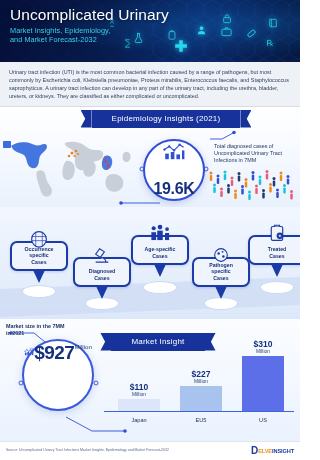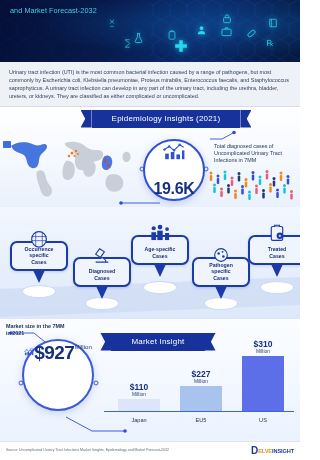--- a/index.html
+++ b/index.html
@@ -300,20 +300,22 @@
     <defs>
       <pattern id="hx" width="17" height="19.6" patternUnits="userSpaceOnUse">
         <path d="M8.5 0 L17 4.9 L17 14.7 L8.5 19.6 L0 14.7 L0 4.9 Z" fill="none" stroke="#2a6fd6" stroke-width="0.5" opacity="0.55"></path>
       </pattern>
     </defs>
     <rect x="150" y="0" width="150" height="62" fill="url(#hx)"></rect>
     <rect x="0" y="0" width="150" height="62" fill="url(#hx)" opacity="0.35"></rect>
   </svg>
 
   <div class="title-wrap">
+    <div class="title-line">Uncomplicated Urinary</div>
+    <div class="subtitle">Market Insights, Epidemiology,</div>
     <div class="subtitle" style="margin-top:0">and Market Forecast-2032</div>
   </div>
 
   <span class="ico" style="left:133px;top:32px">
     <svg width="11" height="12" viewBox="0 0 24 24" fill="none" stroke="currentColor" stroke-width="1.8">
       <path d="M9 2h6M10 2v7L5 19a2 2 0 0 0 2 3h10a2 2 0 0 0 2-3l-5-10V2"></path>
     </svg>
   </span>
   <span class="ico" style="left:167px;top:29px">
     <svg width="10" height="12" viewBox="0 0 24 24" fill="none" stroke="currentColor" stroke-width="1.8">

